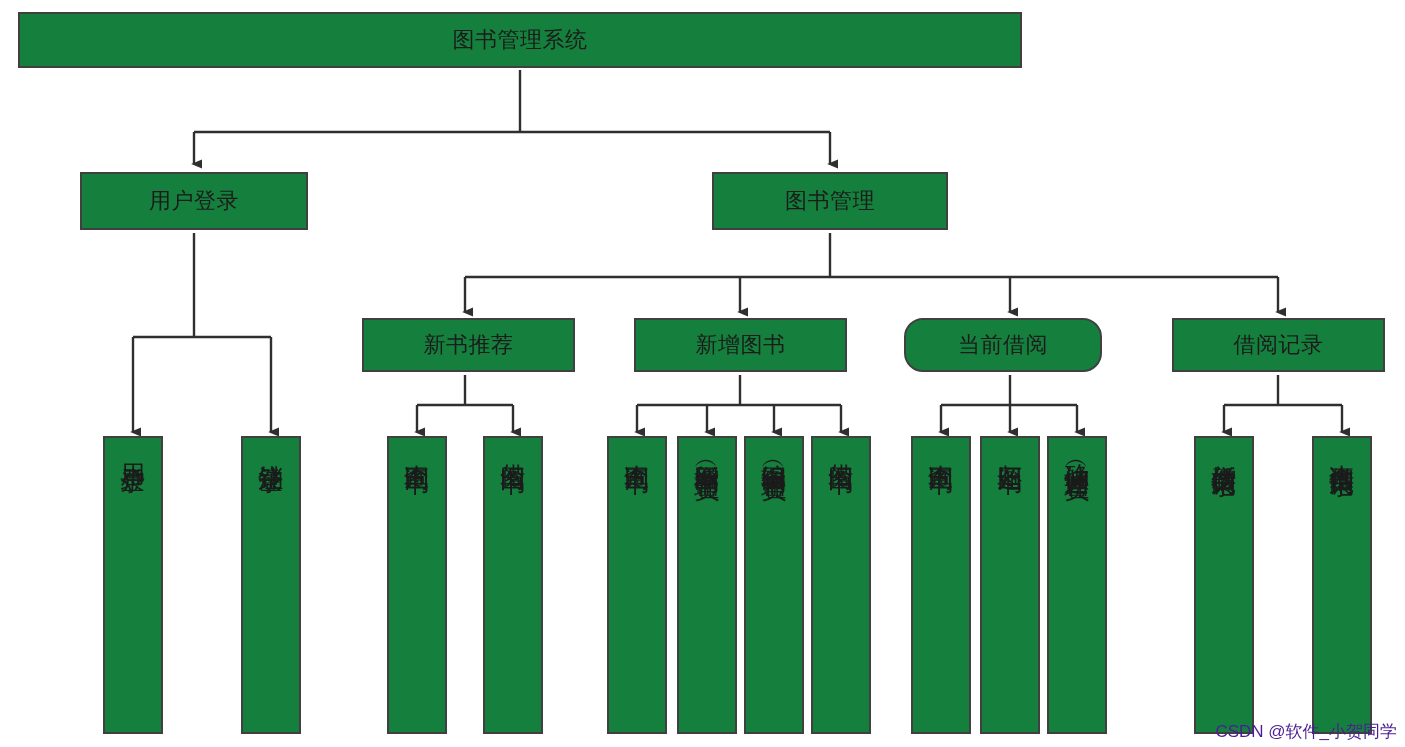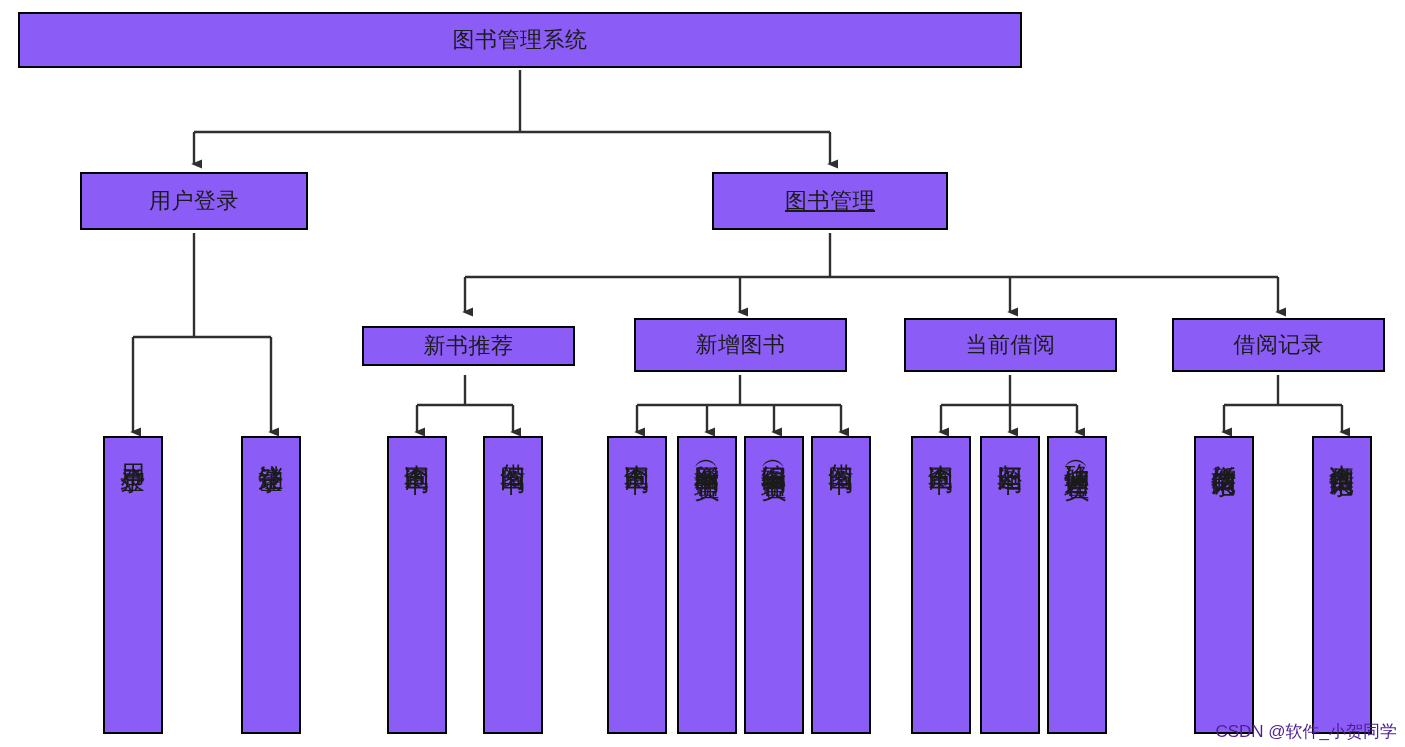--- a/index.html
+++ b/index.html
@@ -21,22 +21,22 @@
     position: absolute;
     left: 0;
     top: 0;
     width: 1405px;
     height: 747px;
     pointer-events: none;
   }
   .node {
     position: absolute;
     box-sizing: border-box;
-    background: #8b5cf6;
-    border: 2px solid #000000;
+    background: #15803d;
+    border: 2px solid #404040;
     display: flex;
     align-items: center;
     justify-content: center;
     color: #1b1b1b;
   }
   .node .label {
     display: block;
     text-align: center;
     line-height: 1.28;
     white-space: nowrap;
@@ -127,33 +127,33 @@
   </svg>
 
   <div class="node horiz" style="left:18px; top:12px; width:1004px; height:56px;">
     <span class="label">图书管理系统</span>
   </div>
 
   <div class="node horiz" style="left:80px; top:172px; width:228px; height:58px;">
     <span class="label">用户登录</span>
   </div>
 
-  <div class="node horiz" style="left:712px; top:172px; width:236px; height:58px;text-decoration:underline;">
+  <div class="node horiz" style="left:712px; top:172px; width:236px; height:58px;">
     <span class="label">图书管理</span>
   </div>
 
-  <div class="node horiz" style="left:362px; top:318px; width:213px; height:40px;margin-top:8px;">
+  <div class="node horiz" style="left:362px; top:318px; width:213px; height:54px;">
     <span class="label">新书推荐</span>
   </div>
 
   <div class="node horiz" style="left:634px; top:318px; width:213px; height:54px;">
     <span class="label">新增图书</span>
   </div>
 
-  <div class="node horiz" style="left:904px; top:318px; width:213px; height:54px;">
+  <div class="node horiz" style="left:904px; top:318px; width:198px; height:54px;border-radius:19px;">
     <span class="label">当前借阅</span>
   </div>
 
   <div class="node horiz" style="left:1172px; top:318px; width:213px; height:54px;">
     <span class="label">借阅记录</span>
   </div>
 
   <div class="node vert" style="left:103px; top:436px; width:60px; height:298px;">
     <span class="label">用户登录</span>
   </div>

